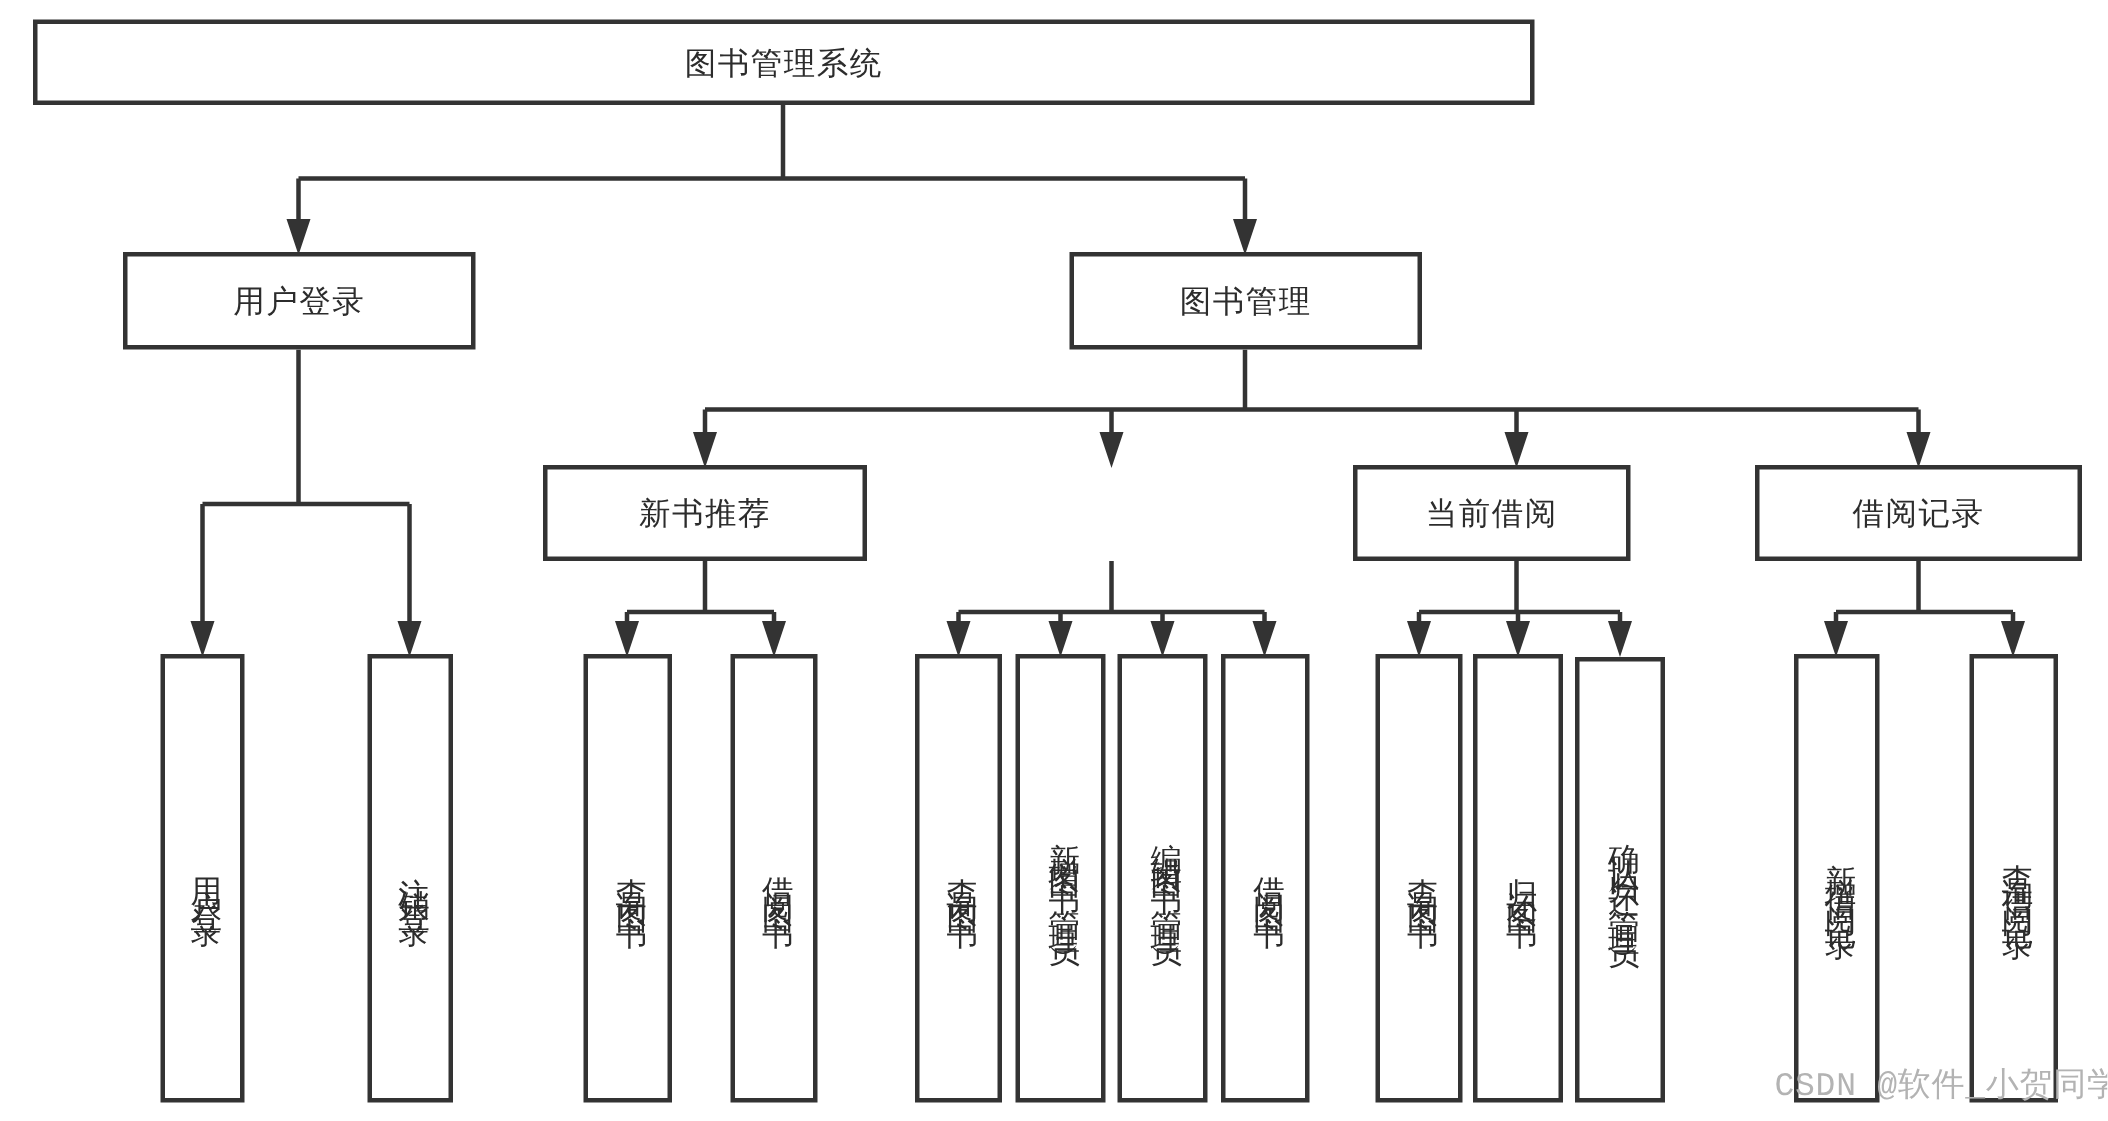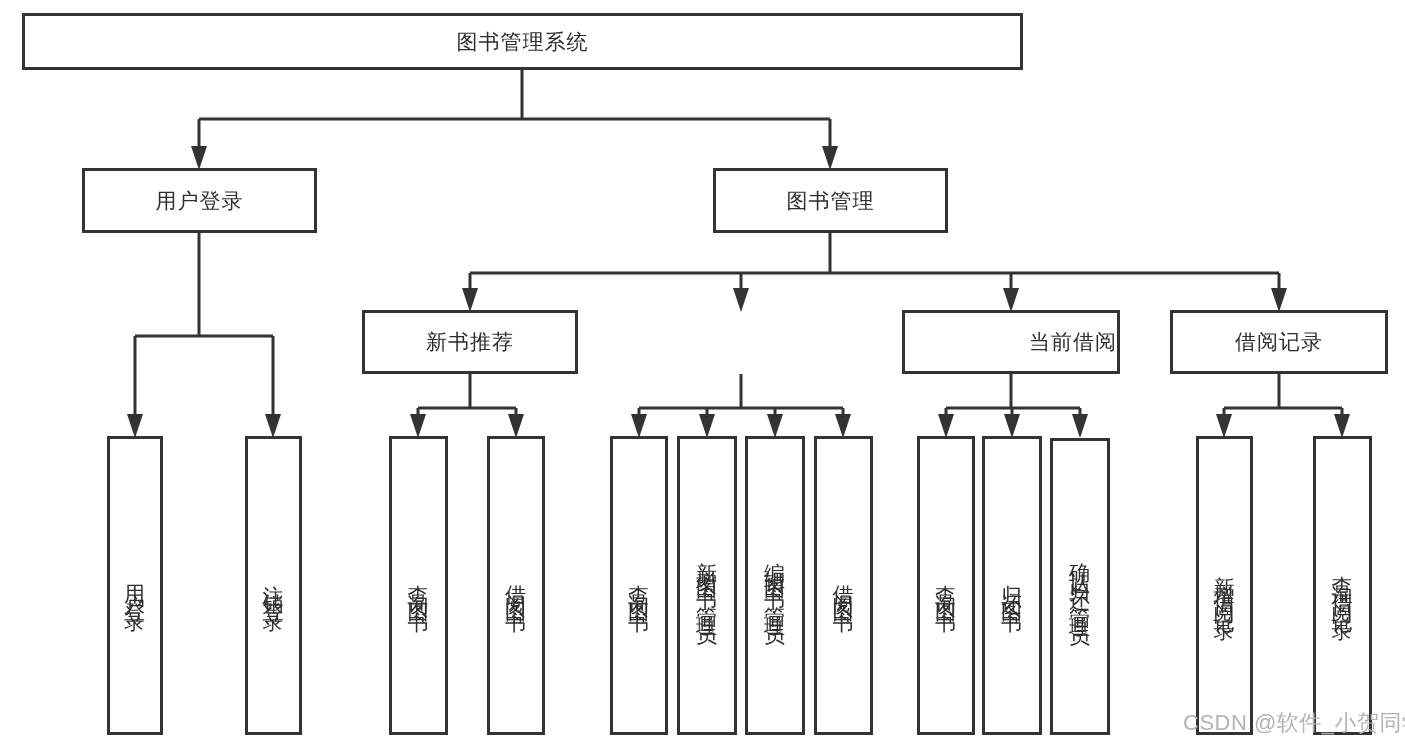--- a/index.html
+++ b/index.html
@@ -8,21 +8,21 @@
     --text: #2c2c2c;
     --watermark: #b3b3b3;
     --bg: #ffffff;
   }
   .stage {
     position: relative;
     width: 1405px;
     height: 747px;
     background: var(--bg);
     overflow: hidden;
-    font-family: Liberation Sans, sans-serif;
+    font-family: Liberation Mono, monospace;
   }
   .connectors {
     position: absolute;
     left: 0; top: 0;
     width: 1405px; height: 747px;
   }
   .connectors path.ln { stroke: var(--line); stroke-width: 3; fill: none; }
   .connectors path.arr { fill: var(--line); stroke: none; }
   .node {
     position: absolute;
@@ -106,21 +106,21 @@
   <div class="node" style="left:82px; top:168px; width:235px; height:65px;">
     <span>用户登录</span>
   </div>
   <div class="node" style="left:713px; top:168px; width:235px; height:65px;">
     <span>图书管理</span>
   </div>
 
   <div class="node" style="left:362px; top:310px; width:216px; height:64px;">
     <span>新书推荐</span>
   </div>
-  <div class="node" style="left:902px; top:310px; width:218px; height:64px;justify-content:flex-end;">
+  <div class="node" style="left:902px; top:310px; width:185px; height:64px;">
     <span>当前借阅</span>
   </div>
   <div class="node" style="left:1170px; top:310px; width:218px; height:64px;">
     <span>借阅记录</span>
   </div>
 
   <div class="node vnode" style="left:107px; top:436px; width:56px; height:299px;">
     <span class="vtext">用户登录</span>
   </div>
   <div class="node vnode" style="left:245px; top:436px; width:57px; height:299px;">

